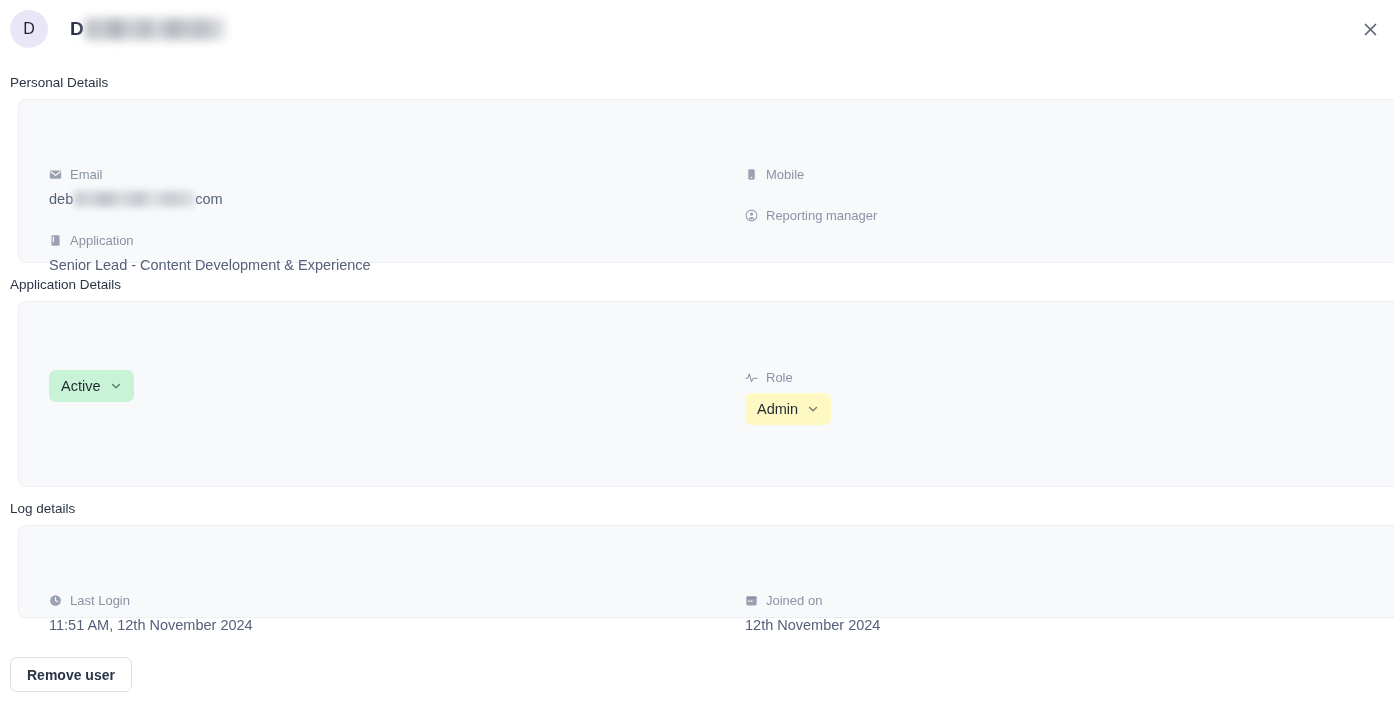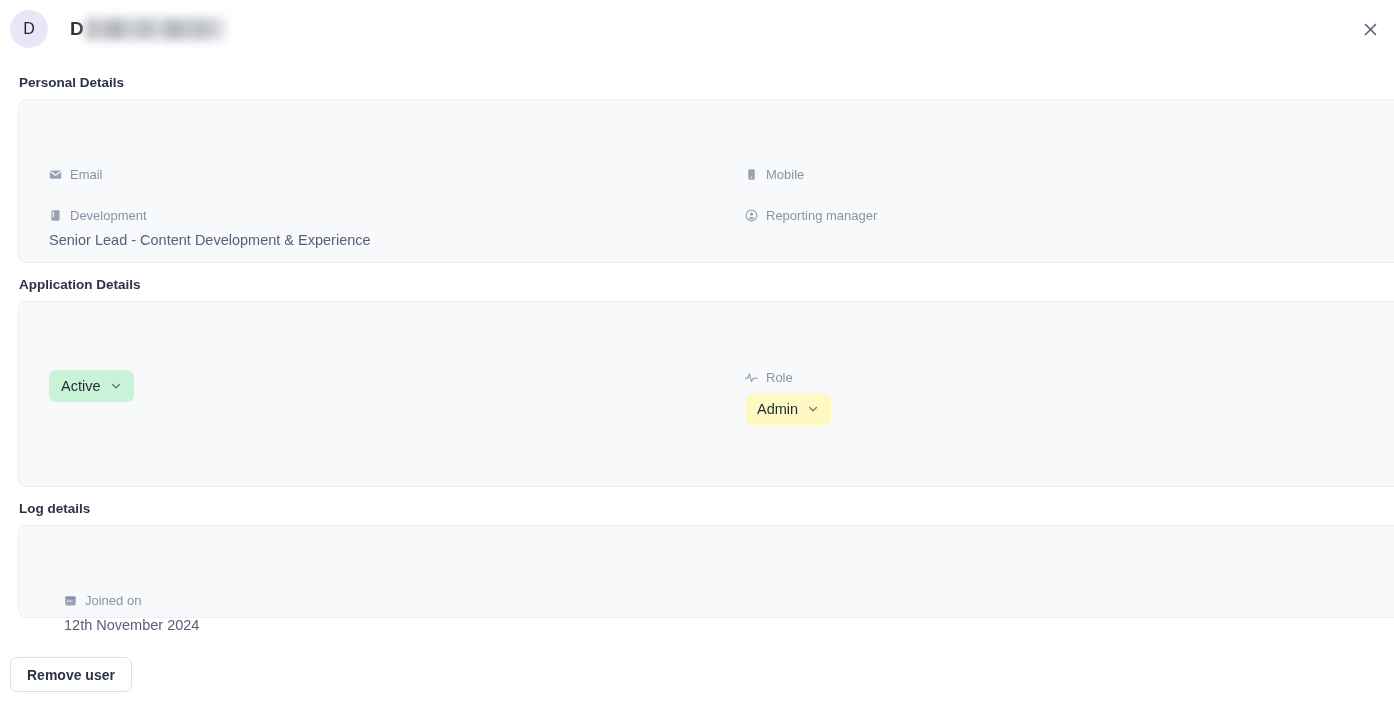--- a/index.html
+++ b/index.html
@@ -47,22 +47,22 @@
   }
   .close-btn {
     position: absolute; right: 12px; top: 17px;
     width: 24px; height: 24px;
     display: flex; align-items: center; justify-content: center;
     cursor: pointer; color: #5c6478;
   }
 
   
   .section-title {
-    font-size: 13.5px; font-weight: 700; color: #2b3445;
-    padding-left: 19px;
+    font-size: 13.5px; font-weight: 400; color: #2b3445;
+    padding-left: 10px;
   }
   .panel {
     background: #f8f9fb;
     border: 1px solid #eceef2;
     border-radius: 8px;
     margin-left: 9px;
     position: relative;
   }
   .grid2 { display: flex; }
   .col { width: 50%; }
@@ -149,29 +149,36 @@
       <div class="col">
 
         <div class="field">
           <div class="field-label">
             <svg width="13" height="13" viewBox="0 0 16 16">
               <rect x="1" y="3.2" width="14" height="10" rx="1.6" fill="#9aa2b2"></rect>
               <path d="M1.8 4.4 L8 9 L14.2 4.4" stroke="#f8f9fb" stroke-width="1.5" fill="none" stroke-linejoin="round"></path>
             </svg>
             <span>Email</span>
           </div>
+          <div class="field-value">
+            <span class="email-value">
+              <span>deb</span>
+                <span class="redact"></span>
+                <span>com</span>
+            </span>
+          </div>
         </div>
 
         <div class="field" style="margin-top:26px;">
           <div class="field-label">
             <svg width="13" height="13" viewBox="0 0 16 16">
               <rect x="3" y="1.5" width="10" height="13" rx="1.6" fill="#9aa2b2"></rect>
               <rect x="4.6" y="3" width="1.5" height="7" rx=".6" fill="#f8f9fb"></rect>
             </svg>
-            <span>Development</span>
+            <span>Application</span>
           </div>
           <div class="field-value">Senior Lead - Content Development &amp; Experience</div>
         </div>
 
       </div>
       <div class="col right">
 
         <div class="field">
           <div class="field-label">
             <svg width="13" height="13" viewBox="0 0 16 16">
@@ -242,20 +249,32 @@
         </div>
 
       </div>
     </div>
   </div>
 
   <div class="section-title" style="position:absolute; top:501px;">Log details</div>
 
   <div class="panel" style="position:absolute; top:525px; left:9px; width:1394px; height:93px;">
     <div class="grid2" style="padding:26px 0 0 30px;">
+      <div class="col">
+        <div class="field">
+          <div class="field-label">
+            <svg width="13" height="13" viewBox="0 0 16 16">
+              <circle cx="8" cy="8" r="6.6" fill="#9aa2b2"></circle>
+              <path d="M8 4.3V8l2.6 1.6" stroke="#f8f9fb" stroke-width="1.4" fill="none" stroke-linecap="round"></path>
+            </svg>
+            <span>Last Login</span>
+          </div>
+          <div class="field-value">11:51 AM, 12th November 2024</div>
+        </div>
+      </div>
       <div class="col right">
         <div class="field">
           <div class="field-label">
             <svg width="13" height="13" viewBox="0 0 16 16">
               <rect x="1.6" y="3" width="12.8" height="11" rx="1.6" fill="#9aa2b2"></rect>
               <rect x="1.6" y="3" width="12.8" height="3" rx="1.4" fill="#8a93a5"></rect>
               <rect x="3.8" y="8" width="2" height="1.6" fill="#f8f9fb"></rect>
               <rect x="7" y="8" width="2" height="1.6" fill="#f8f9fb"></rect>
             </svg>
             <span>Joined on</span>

